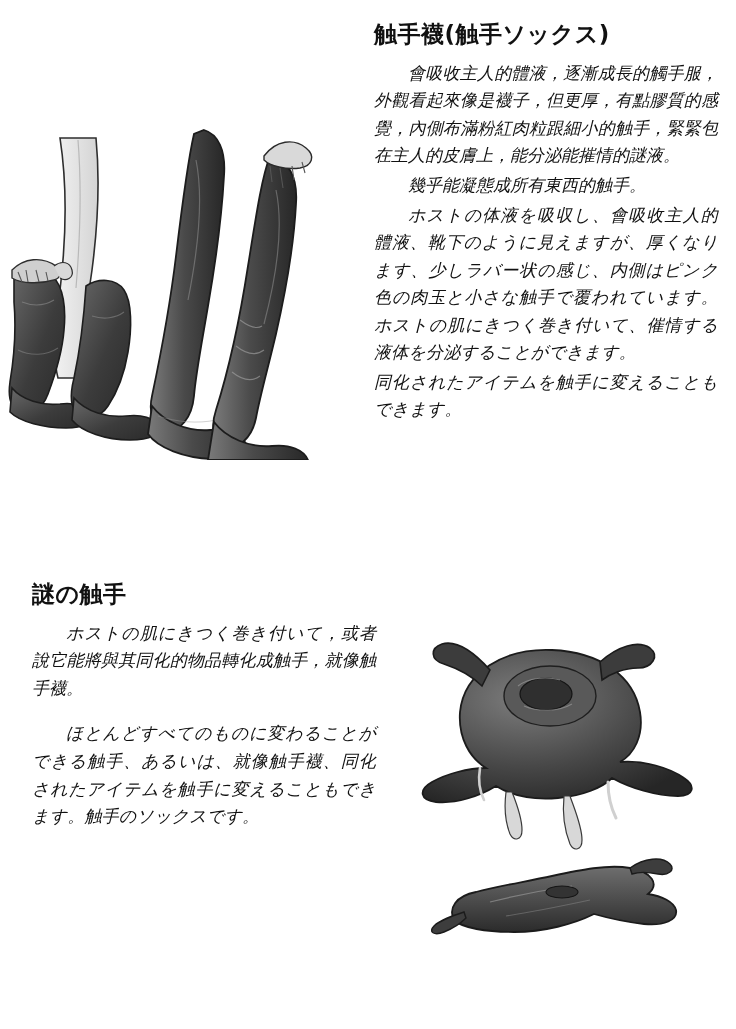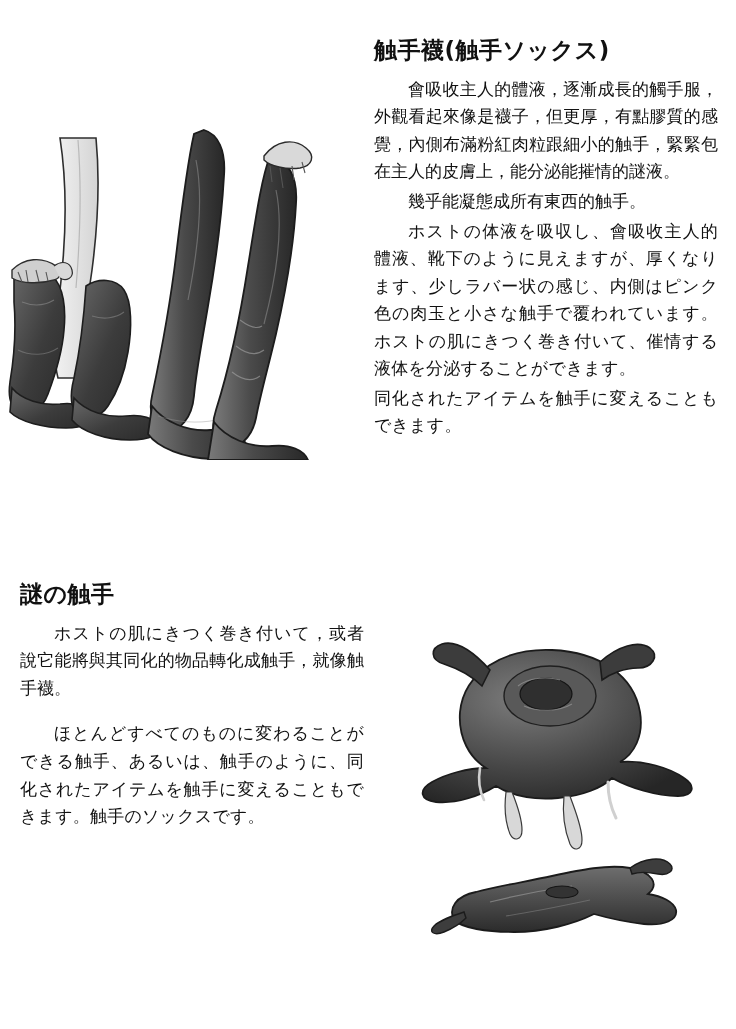--- a/index.html
+++ b/index.html
@@ -26,27 +26,27 @@
     position: absolute;
     left: 8px;
     top: 120px;
     width: 340px;
     height: 340px;
   }
 
   .sec1-text {
     position: absolute;
     left: 374px;
-    top: 36px;
+    top: 20px;
     width: 348px;
   }
 
   .sec2-text {
     position: absolute;
-    left: 20px;
+    left: 32px;
     top: 580px;
     width: 348px;
   }
 
   .blob-art {
     position: absolute;
     left: 394px;
     top: 620px;
     width: 330px;
     height: 360px;
@@ -59,20 +59,21 @@
     letter-spacing: 0.5px;
     line-height: 1.3;
   }
 
   p.para {
     font-size: 17px;
     line-height: 1.62;
     margin: 0 4px 2px 0;
     text-align: justify;
     text-justify: inter-ideograph;
+    font-style: italic;
   }
   p.indent {
     text-indent: 2em;
   }
   p.gap {
     margin-top: 18px;
   }
   p.jp {
     letter-spacing: 0.2px;
   }
@@ -151,21 +152,21 @@
     <h2 class="heading">触手襪(触手ソックス)</h2>
     <p class="para indent">會吸收主人的體液，逐漸成長的觸手服，外觀看起來像是襪子，但更厚，有點膠質的感覺，內側布滿粉紅肉粒跟細小的触手，緊緊包在主人的皮膚上，能分泌能摧情的謎液。</p>
     <p class="para indent">幾乎能凝態成所有東西的触手。</p>
     <p class="para indent jp">ホストの体液を吸収し、會吸收主人的體液、靴下のように見えますが、厚くなります、少しラバー状の感じ、内側はピンク色の肉玉と小さな触手で覆われています。ホストの肌にきつく巻き付いて、催情する液体を分泌することができます。</p>
     <p class="para jp">同化されたアイテムを触手に変えることもできます。</p>
   </div>
 
   <div class="sec2-text">
     <h2 class="heading">謎の触手</h2>
     <p class="para indent">ホストの肌にきつく巻き付いて，或者說它能將與其同化的物品轉化成触手，就像触手襪。</p>
-    <p class="para indent jp gap">ほとんどすべてのものに変わることができる触手、あるいは、触手のように、同化されたアイテムを触手に変えることもできます。触手のソックスです。</p>
+    <p class="para indent jp gap">ほとんどすべてのものに変わることができる触手、あるいは、就像触手襪、同化されたアイテムを触手に変えることもできます。触手のソックスです。</p>
   </div>
 
   <div class="blob-art">
     <svg viewBox="0 0 330 360" width="330" height="360" aria-hidden="true">
       <defs>
         <radialGradient id="gblob" cx="38%" cy="32%" r="75%">
           <stop offset="0%" stop-color="#7d7d7d"></stop>
           <stop offset="60%" stop-color="#474747"></stop>
           <stop offset="100%" stop-color="#262626"></stop>
         </radialGradient>

